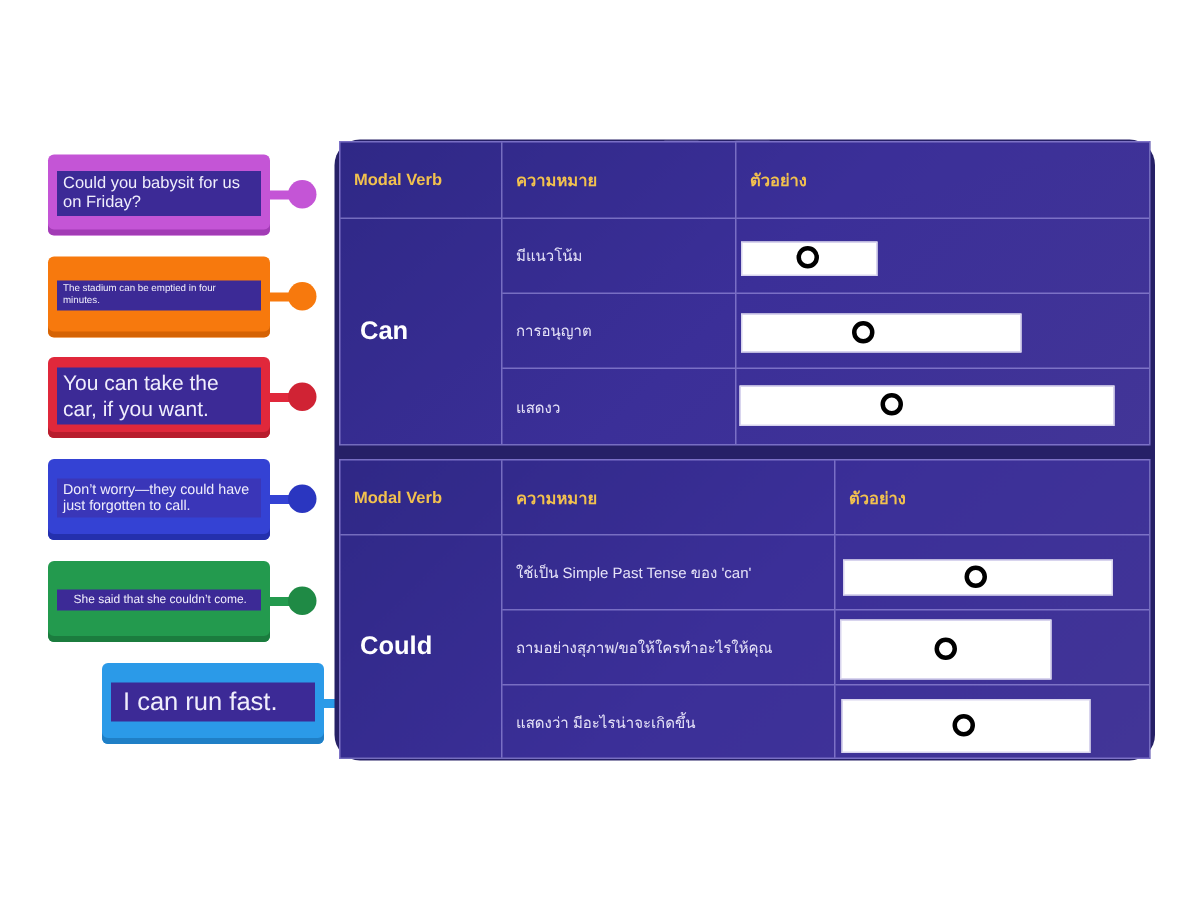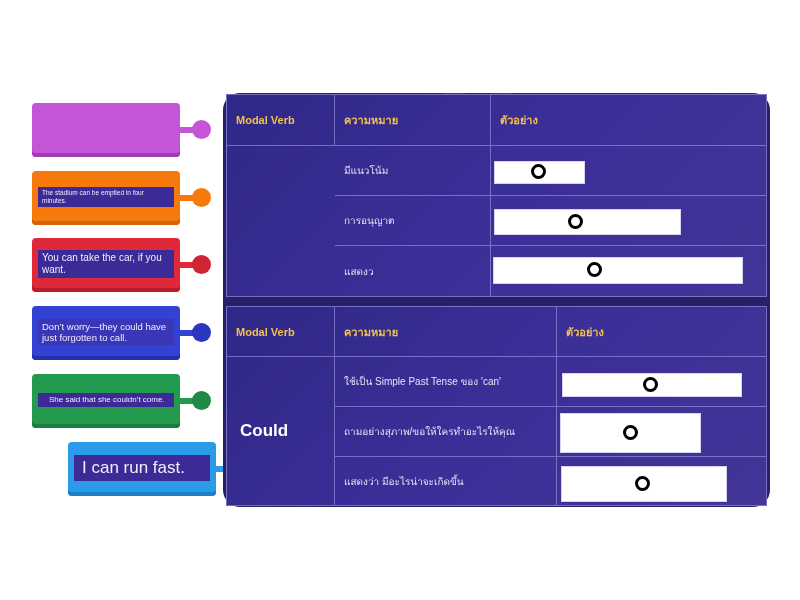--- a/index.html
+++ b/index.html
@@ -59,35 +59,38 @@
   }
   .slot .dot {
     position:absolute; width:9px; height:9px; border:3px solid #000; border-radius:50%; box-sizing:content-box;
   }
   .bgdeco { position:absolute; inset:0; pointer-events:none; overflow:hidden; }
 </style>
 </head>
 <body>
 
 <div class="card c-purple" style="top:103px;">
+  <div class="inner">
+      <div class="label" style="font-size:11px;">Could you babysit for us on Friday?</div>
+    </div>
   <div class="stem" style="background:#c455d6;"></div>
   <div class="knob" style="background:#c455d6;"></div>
 </div>
 
 <div class="card c-orange" style="top:171px;">
   <div class="inner">
       <div class="label" style="font-size:6.5px;">The stadium can be emptied in four minutes.</div>
     </div>
   <div class="stem" style="background:#f7790d;"></div>
   <div class="knob" style="background:#f7790d;"></div>
 </div>
 
 <div class="card c-red" style="top:238px;">
   <div class="inner">
-      <div class="label" style="font-size:10px;">You can take the car, if you want.</div>
+      <div class="label" style="font-size:14px;">You can take the car, if you want.</div>
     </div>
   <div class="stem" style="background:#e0283b;"></div>
   <div class="knob" style="background:#d02334;"></div>
 </div>
 
 <div class="card c-blue" style="top:306px;">
   <div class="inner">
       <div class="label" style="font-size:9.5px; background:#3a36b8;">Don’t worry—they could have just forgotten to call.</div>
     </div>
   <div class="stem" style="background:#3442d4;"></div>
@@ -126,20 +129,21 @@
       <path d="M210 240 v60"></path>
       <path d="M275 245 q-30 -10 -30 15 q0 15 25 20 q25 10 -5 30"></path>
     </g>
   </svg>
 
   <div class="tbl" style="top:1px; height:203px;">
     <div class="cell hdr" style="left:0; top:0; width:108px; height:51px;">Modal Verb</div>
     <div class="cell hdr" style="left:108px; top:0; width:156px; height:51px;">ความหมาย</div>
     <div class="cell hdr" style="left:264px; top:0; right:0; height:51px; border-right:none;">ตัวอย่าง</div>
 
+    <div class="cell verb" style="left:0; top:51px; width:108px; height:150px; border-bottom:none;">Can</div>
 
     <div class="cell" style="left:108px; top:51px; width:156px; height:50px;">มีแนวโน้ม</div>
     <div class="cell" style="left:264px; top:51px; right:0; height:50px; border-right:none;"></div>
     <div class="cell" style="left:108px; top:101px; width:156px; height:50px;">การอนุญาต</div>
     <div class="cell" style="left:264px; top:101px; right:0; height:50px; border-right:none;"></div>
     <div class="cell" style="left:108px; top:151px; width:156px; height:50px; border-bottom:none;">แสดงว</div>
     <div class="cell" style="left:264px; top:151px; right:0; height:50px; border-right:none; border-bottom:none;"></div>
 
     <div class="slot" style="left:267px; top:66px; width:89px; height:21px;">
       <div class="dot" style="left:36px; top:2px;"></div>

